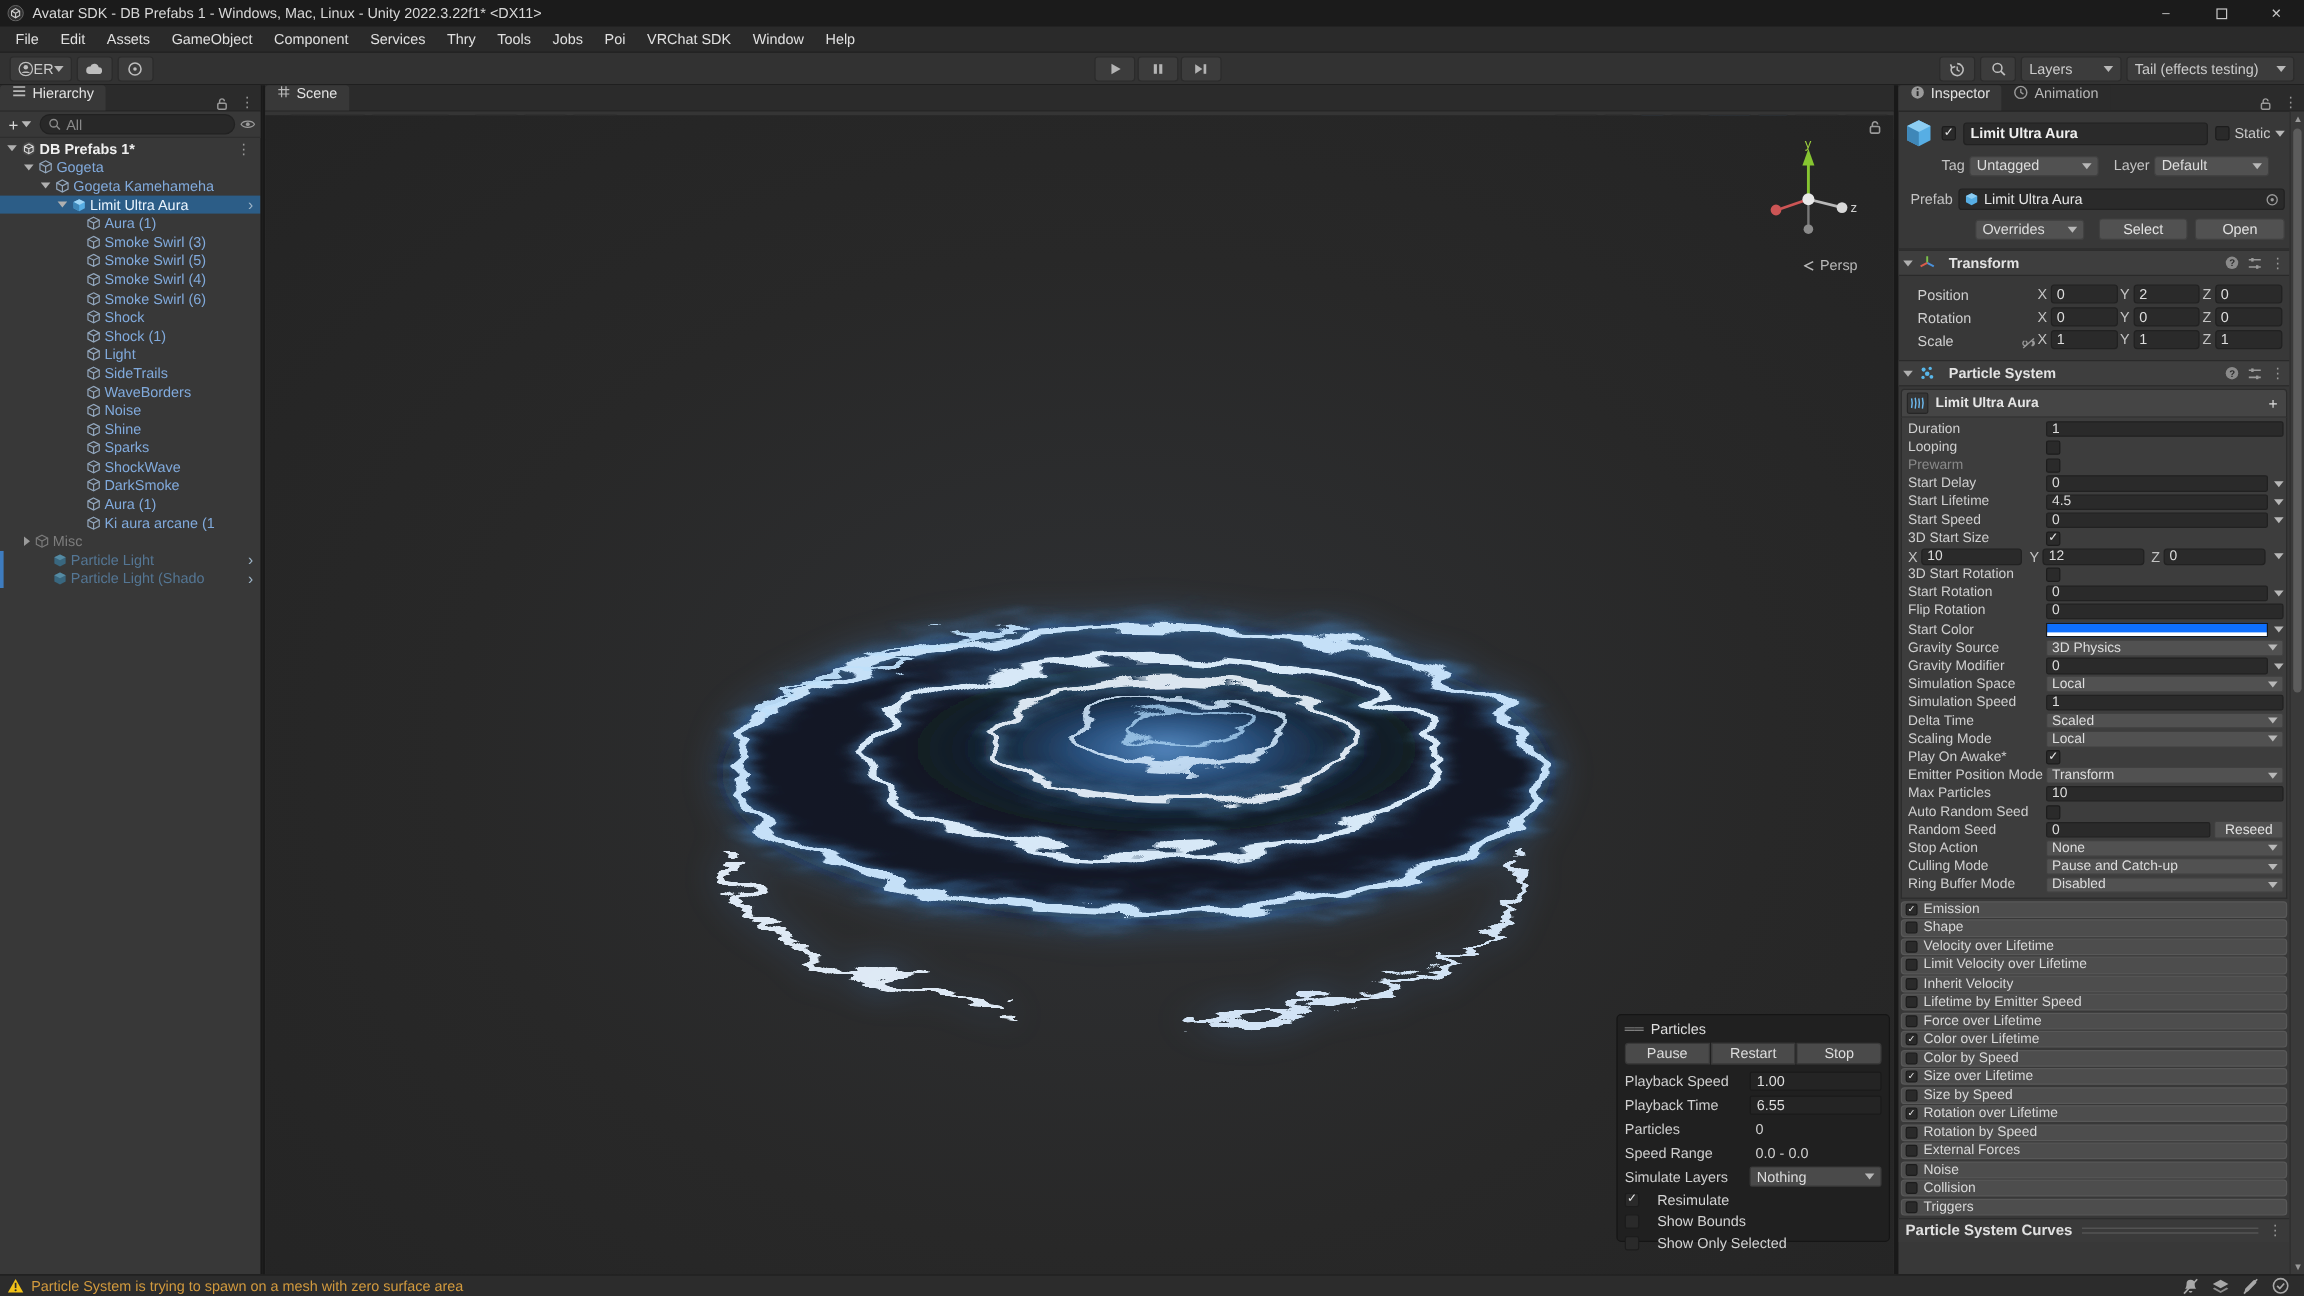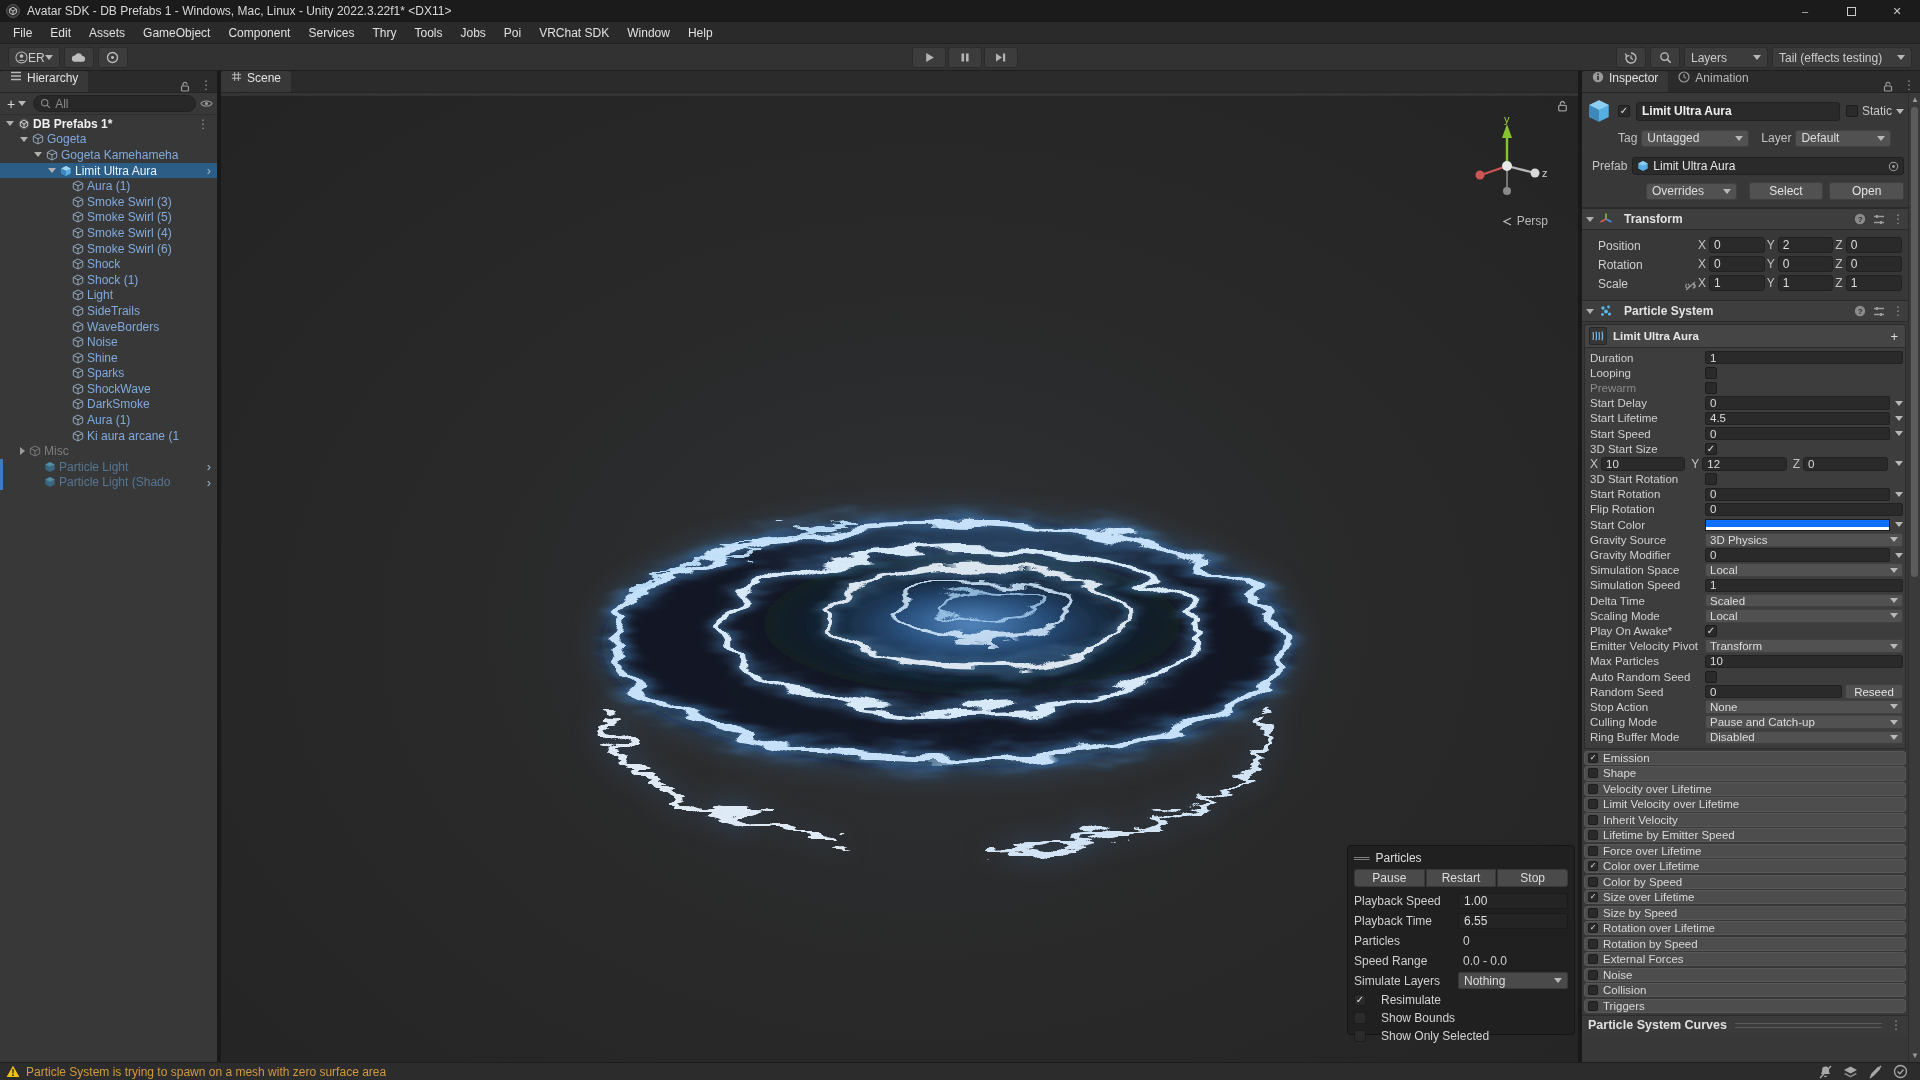--- a/index.html
+++ b/index.html
@@ -1101,21 +1101,21 @@
             </div>
           </div>
         </div>
         <div class="ps-row">
           <span class="pl">Play On Awake*</span>
           <div class="ps-field">
             <span class="cb checked"></span>
           </div>
         </div>
         <div class="ps-row">
-          <span class="pl">Emitter Velocity Pivot</span>
+          <span class="pl">Emitter Position Mode</span>
           <div class="ps-field">
             <div class="iselect">
               <span>Transform</span>
               <span class="caret"></span>
             </div>
           </div>
         </div>
         <div class="ps-row">
           <span class="pl">Max Particles</span>
           <div class="ps-field">

